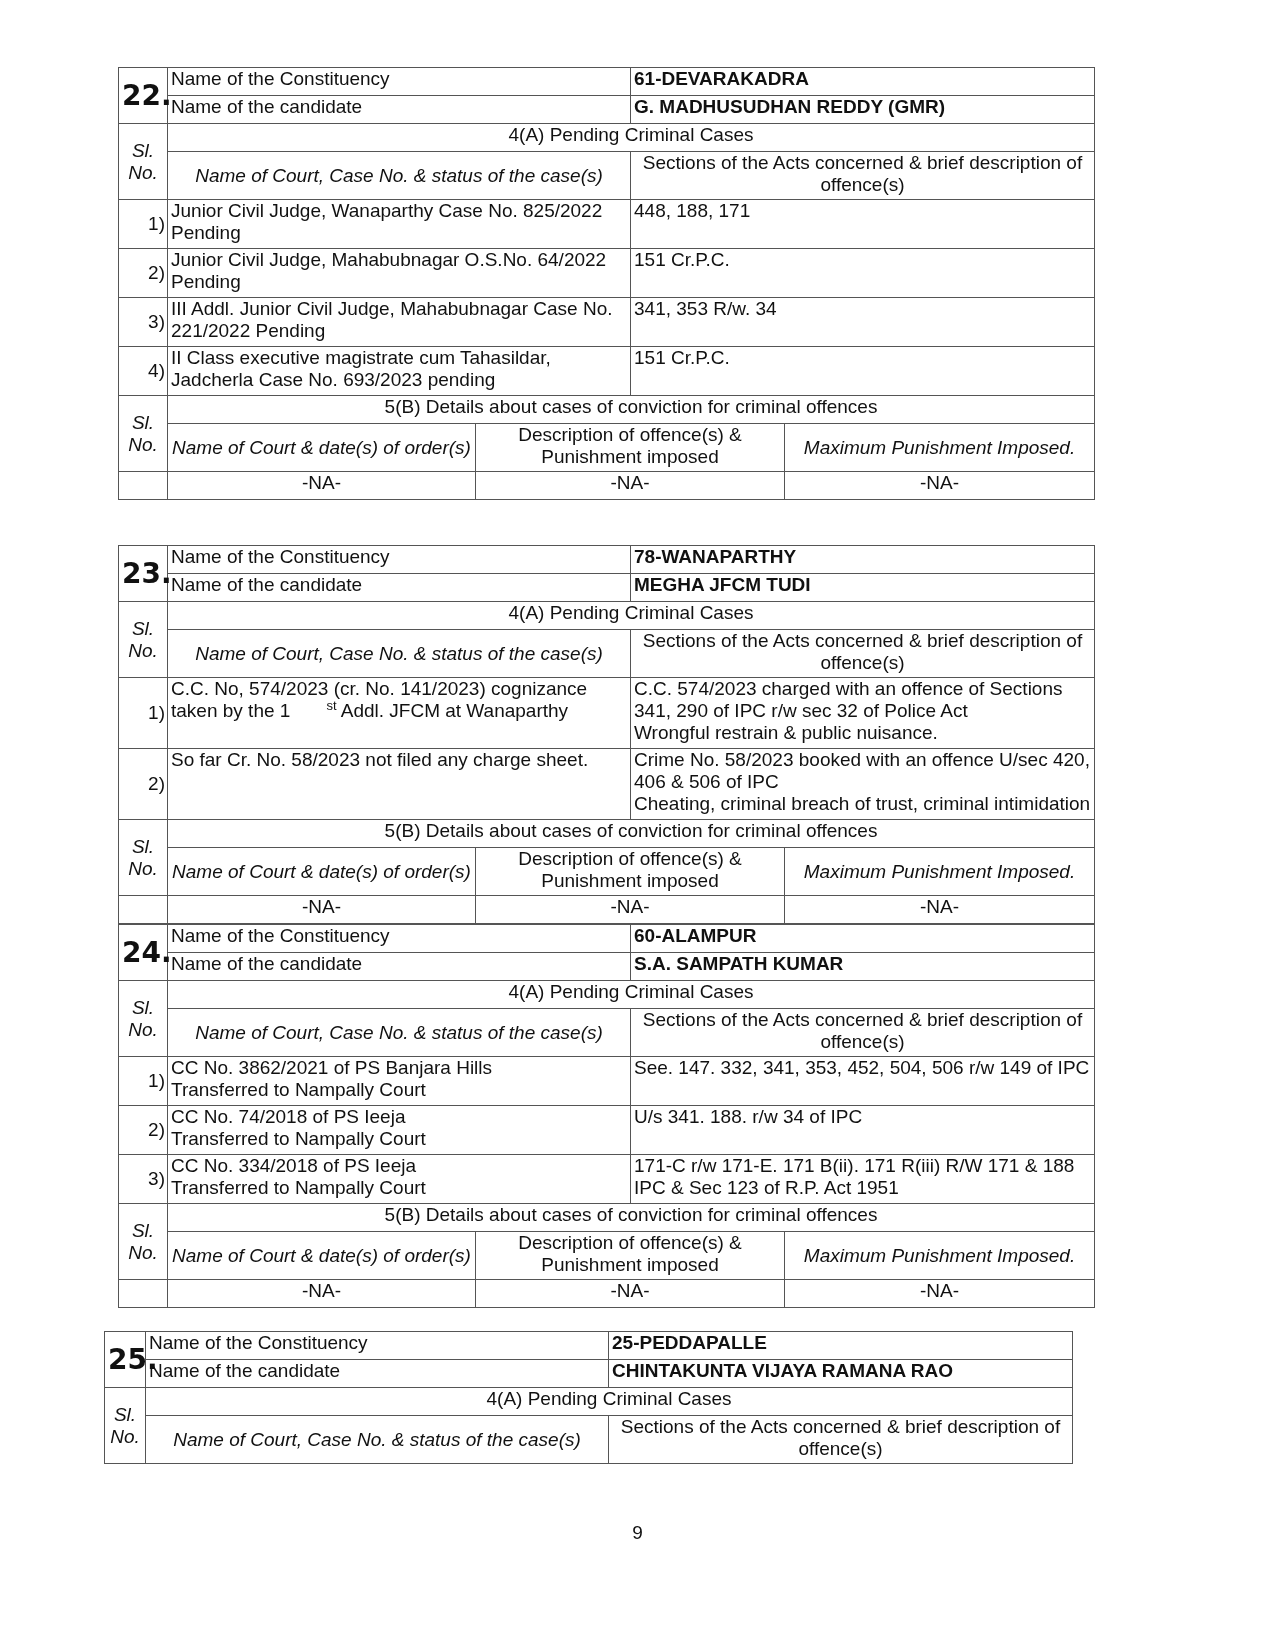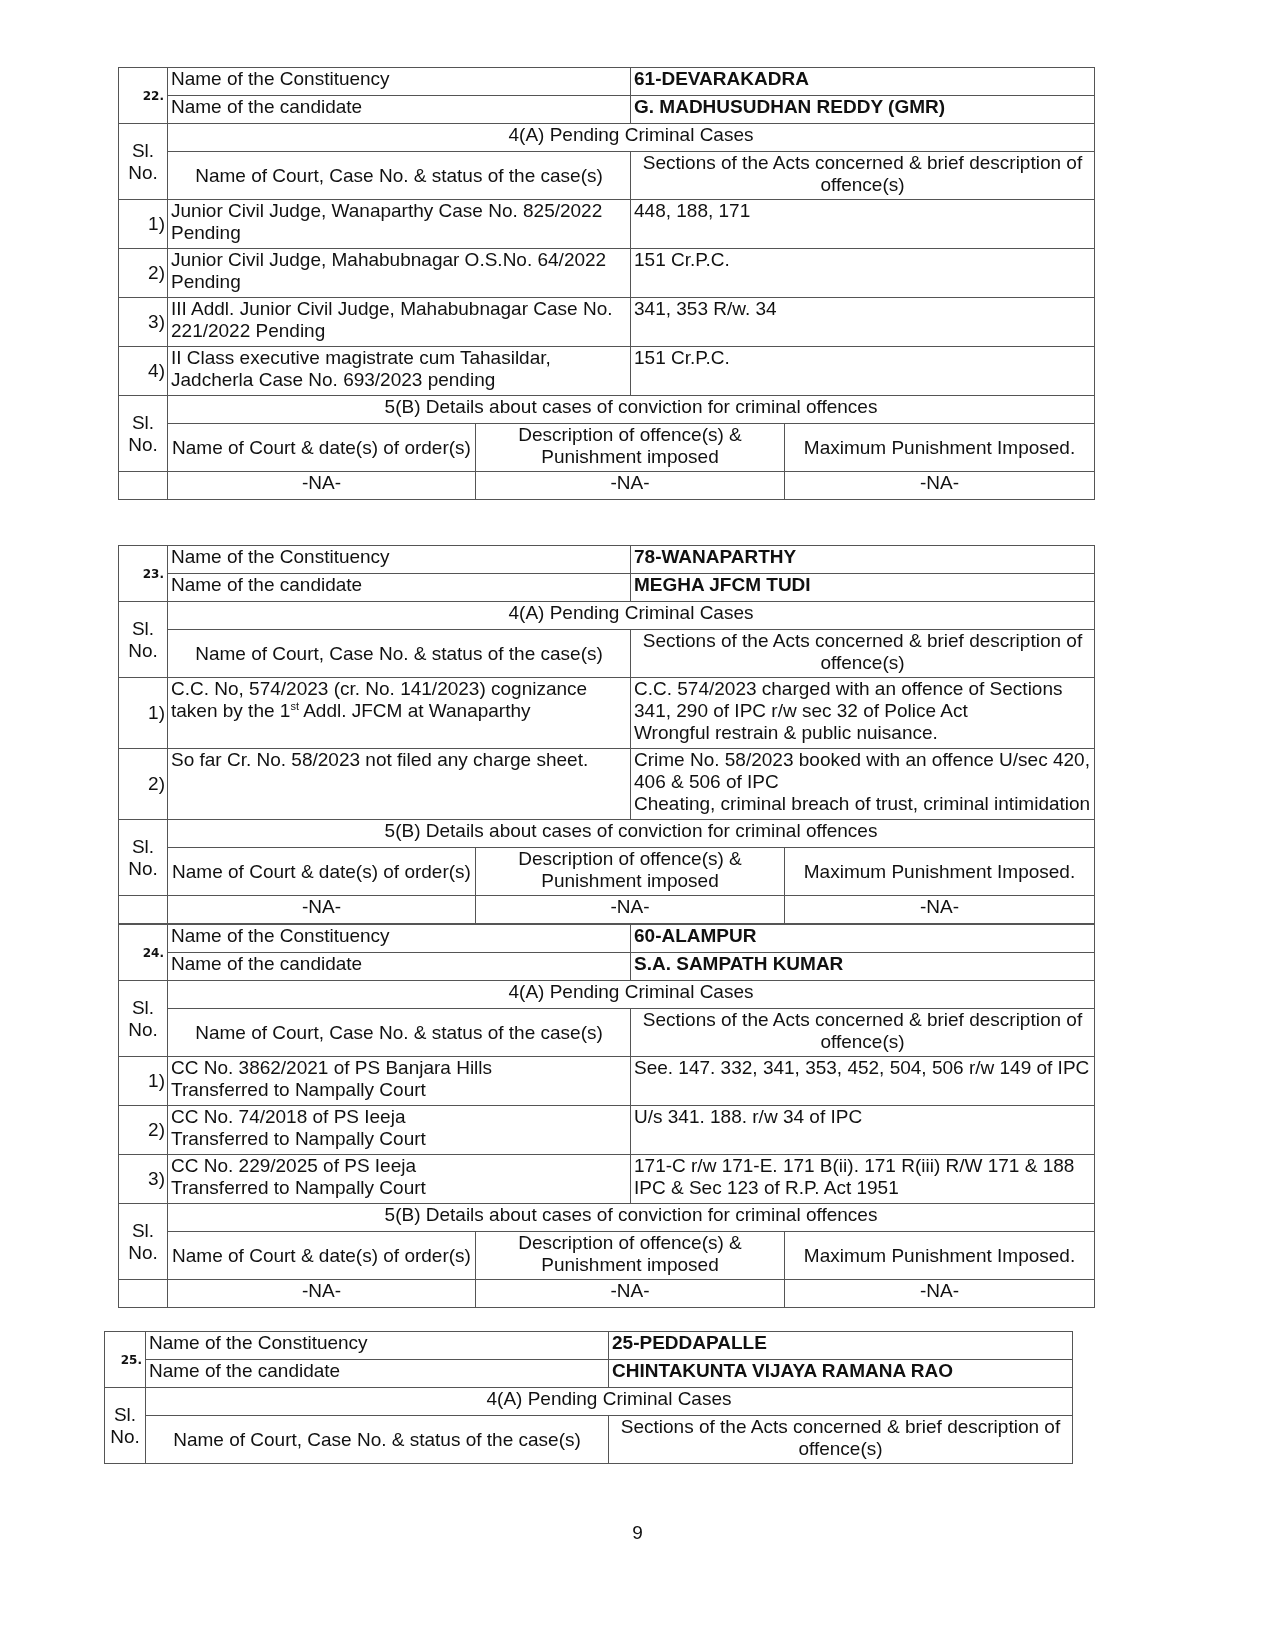--- a/index.html
+++ b/index.html
@@ -1,26 +1,26 @@
 <!DOCTYPE html>
 <html><head>
 <meta charset="utf-8">
 <style>
   html, body { margin: 0; padding: 0; background: #ffffff; }
   body { width: 1275px; height: 1650px; position: relative; font-family: "Liberation Sans", sans-serif; color: #111; font-size: 19px; }
   table.blk { position: absolute; border-collapse: collapse; table-layout: fixed; }
   table.blk td { border: 1.5px solid #555; padding: 0 3px; vertical-align: top; line-height: 22px; }
-  .num { font-family: "DejaVu Sans", sans-serif; font-weight: bold; font-size: 12px; vertical-align: middle !important; text-align: right; }
+  .num { font-family: "DejaVu Sans", sans-serif; font-weight: bold; font-size: 28px; vertical-align: middle !important; text-align: center; }
   .bold { font-weight: bold; }
   .center { text-align: center; }
-  .mid { vertical-align: middle !important; }
+  .mid { vertical-align: middle !important; font-style: italic; }
   .sl { text-align: right; vertical-align: middle !important; padding-right: 2px !important; }
   .na { text-align: center; }
   .page-num { position: absolute; top: 1522px; left: 0; width: 1275px; text-align: center; font-size: 19px; }
-  sup { font-size: 11px; line-height: 0; }
+  sup { font-size: 13px; line-height: 0; margin-left: 36px; }
 </style>
 </head>
 <body>
 
 <table class="blk" style="left:118px; top:67px; width:976px;">
   <colgroup>
       <col style="width:49px">
       <col style="width:308px">
       <col style="width:155px">
       <col style="width:154px">
@@ -176,21 +176,21 @@
         <td colspan="2">See. 147. 332, 341, 353, 452, 504, 506 r/w 149 of IPC</td>
       </tr>
   <tr style="height:49px">
         <td class="sl">2)</td>
         <td colspan="2" style="white-space:pre-line">CC No. 74/2018 of PS Ieeja
 Transferred to Nampally Court</td>
         <td colspan="2">U/s 341. 188. r/w 34 of IPC</td>
       </tr>
   <tr style="height:49px">
         <td class="sl">3)</td>
-        <td colspan="2" style="white-space:pre-line">CC No. 229/2025 of PS Ieeja
+        <td colspan="2" style="white-space:pre-line">CC No. 334/2018 of PS Ieeja
 Transferred to Nampally Court</td>
         <td colspan="2">171-C r/w 171-E. 171 B(ii). 171 R(iii) R/W 171 &amp; 188 IPC &amp; Sec 123 of R.P. Act 1951</td>
       </tr>
   <tr style="height:28px">
     <td rowspan="2" class="center mid" style="white-space:pre-line">Sl.
 No.</td>
     <td colspan="4" class="center">5(B) Details about cases of conviction for criminal offences</td>
   </tr>
   <tr style="height:48px">
     <td class="center mid">Name of Court &amp; date(s) of order(s)</td>

